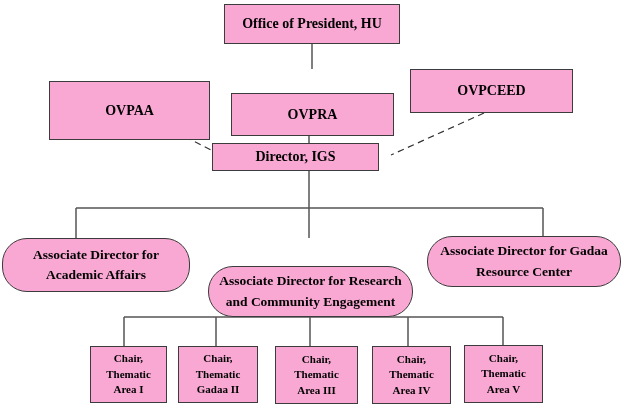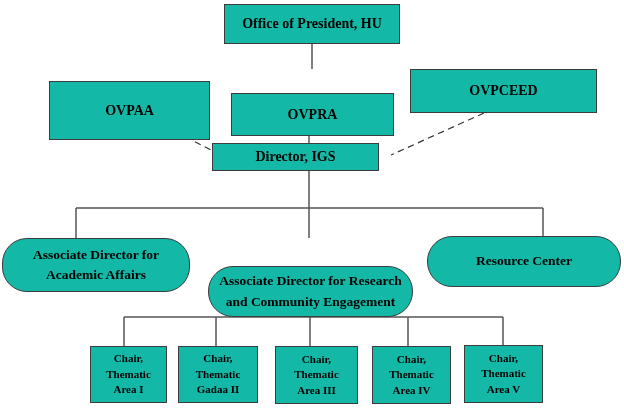--- a/index.html
+++ b/index.html
@@ -19,21 +19,21 @@
     position: absolute;
     left: 0;
     top: 0;
     width: 624px;
     height: 409px;
   }
   .node {
     position: absolute;
     box-sizing: border-box;
     border: 1px solid #3c3c3c;
-    background: #14b8a6;
+    background: #f9a8d4;
     display: flex;
     align-items: center;
     justify-content: center;
     text-align: center;
     font-weight: bold;
     color: #000000;
     padding: 2px 4px;
   }
   .node .ln { display: block; }
   .lvl-top   { font-size: 14px; line-height: 1.25; }
@@ -83,21 +83,21 @@
   <div class="node lvl-top" style="left:49px; top:69px; width:161px; height:59px;margin-top:12px;">
     <div>
       <span class="ln">OVPAA</span>
     </div>
   </div>
   <div class="node lvl-top" style="left:231px; top:69px; width:163px; height:43px;margin-top:24px;">
     <div>
       <span class="ln">OVPRA</span>
     </div>
   </div>
-  <div class="node lvl-top" style="left:410px; top:69px; width:187px; height:44px;">
+  <div class="node lvl-top" style="left:410px; top:69px; width:163px; height:44px;">
     <div>
       <span class="ln">OVPCEED</span>
     </div>
   </div>
 
   <div class="node lvl-top" style="left:212px; top:143px; width:167px; height:28px;">
     <div>
       <span class="ln">Director, IGS</span>
     </div>
   </div>
@@ -109,20 +109,21 @@
     </div>
   </div>
   <div class="node lvl-assoc" style="left:208px; top:238px; width:205px; height:51px;margin-top:28px;">
     <div>
       <span class="ln">Associate Director for Research</span>
       <span class="ln">and Community Engagement</span>
     </div>
   </div>
   <div class="node lvl-assoc" style="left:427px; top:236px; width:194px; height:51px;">
     <div>
+      <span class="ln">Associate Director for Gadaa</span>
       <span class="ln">Resource Center</span>
     </div>
   </div>
 
   <div class="node lvl-chair" style="left:90px; top:346px; width:77px; height:57px;">
     <div>
       <span class="ln">Chair,</span>
       <span class="ln">Thematic</span>
       <span class="ln">Area I</span>
     </div>

